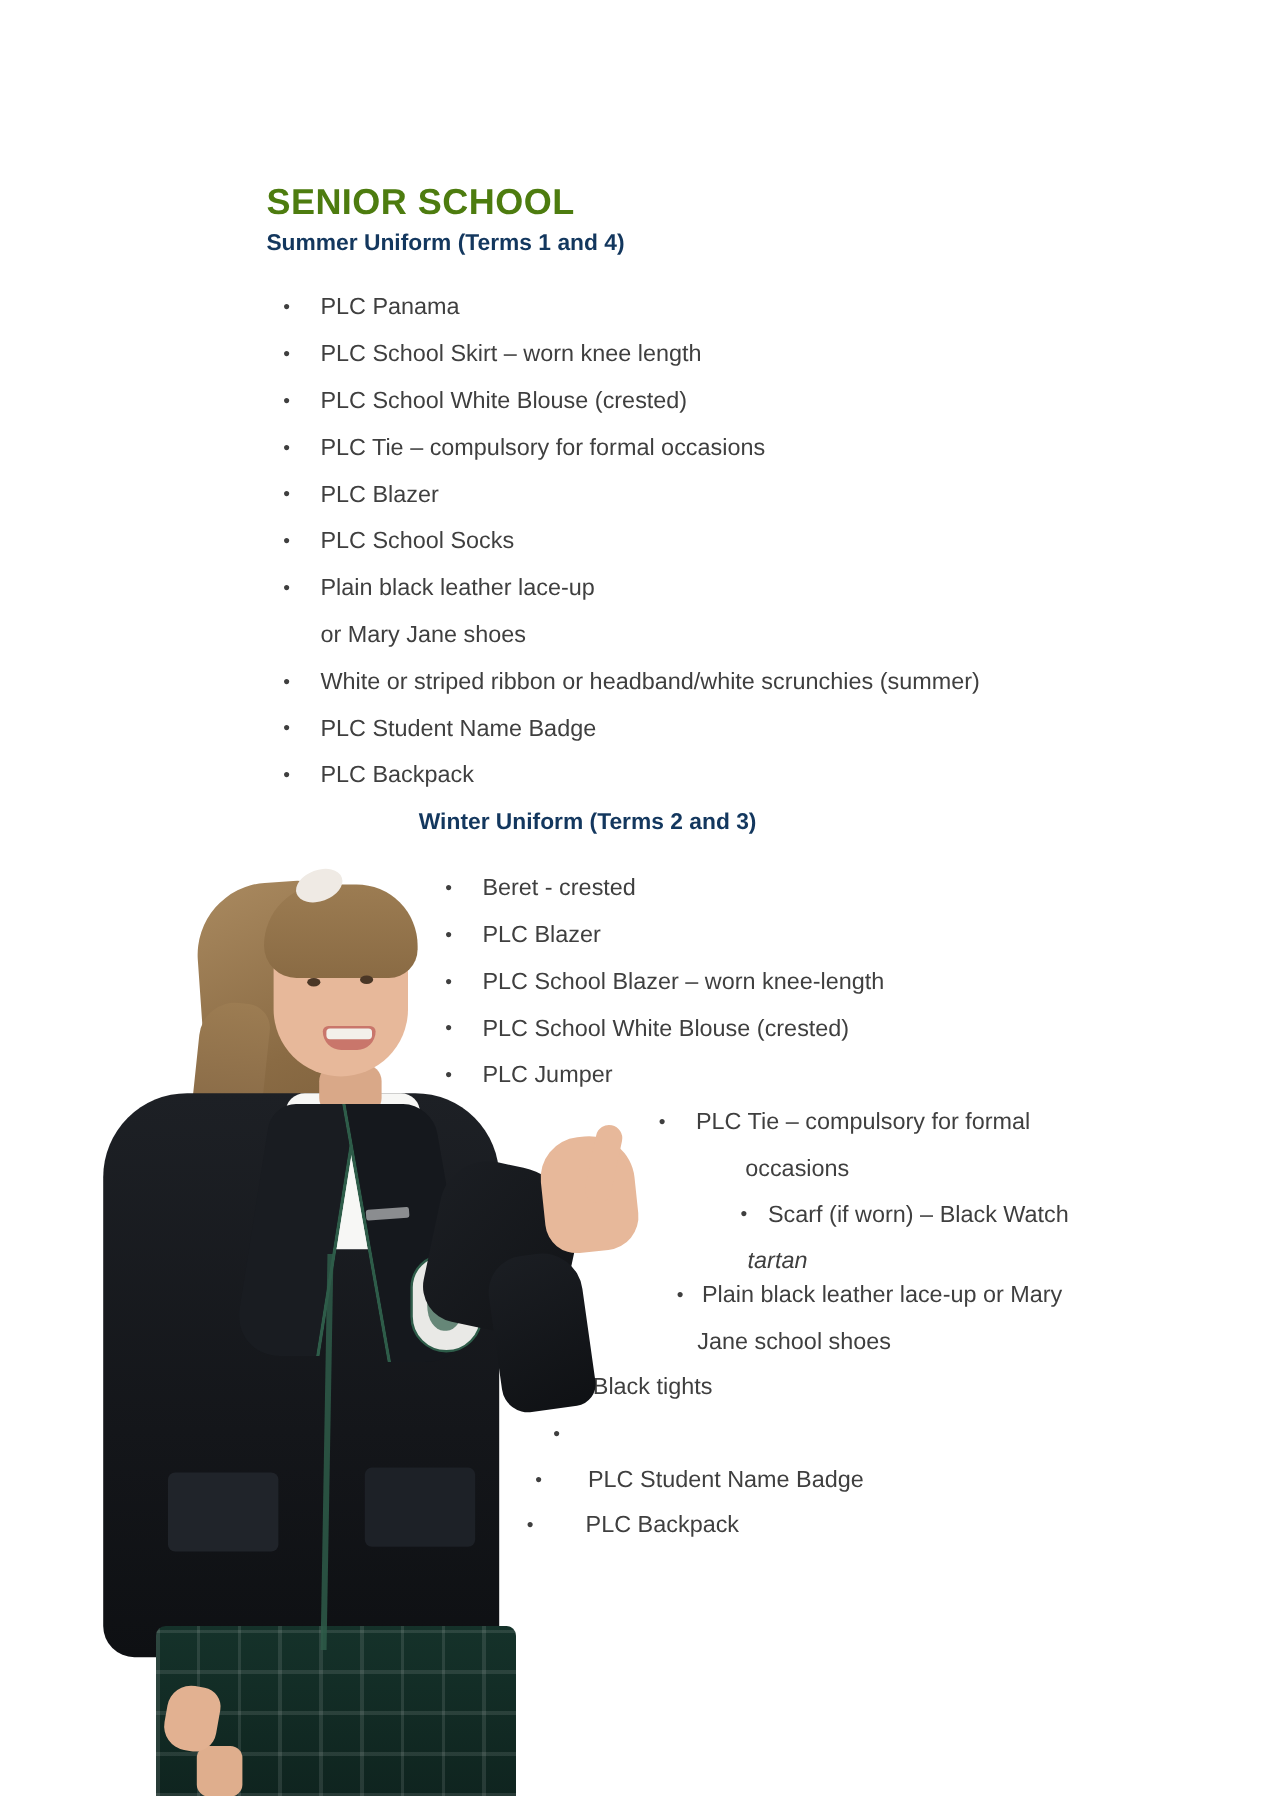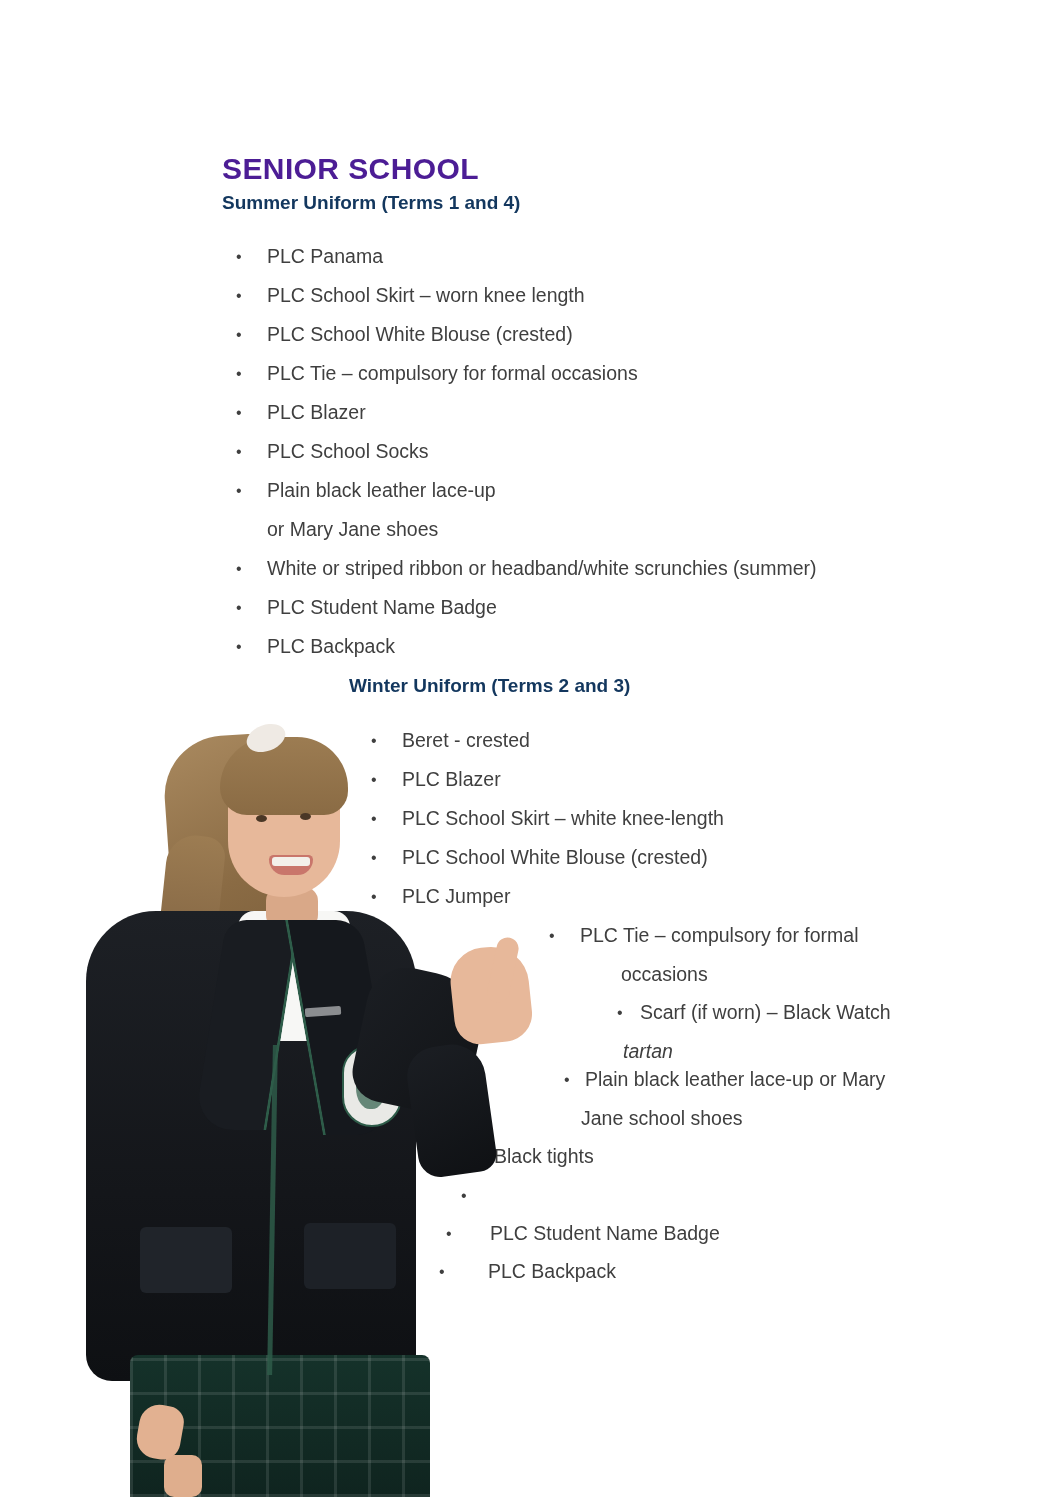--- a/index.html
+++ b/index.html
@@ -21,21 +21,21 @@
   }
 
   
   .title-senior {
     position: absolute;
     left: 222px;
     top: 132px;
     font-size: 30px;
     font-weight: bold;
     letter-spacing: 0.4px;
-    color: #4c1d95;
+    color: #4d7c0f;
   }
   .subtitle-summer {
     position: absolute;
     left: 222px;
     top: 192px;
     font-size: 19px;
     color: #13375e;
   }
   .subtitle-summer .strong {
     font-weight: bold;
@@ -504,21 +504,21 @@
     <li><span class="bullet">•</span><span>White or striped ribbon or headband/white scrunchies (summer)</span></li>
     <li><span class="bullet">•</span><span>PLC Student Name Badge</span></li>
     <li><span class="bullet">•</span><span>PLC Backpack</span></li>
   </ul>
 
   <div class="subtitle-winter">Winter Uniform (Terms 2 and 3)</div>
 
   <ul class="plain winter-block-a">
     <li><span class="bullet">•</span><span>Beret - crested</span></li>
     <li><span class="bullet">•</span><span>PLC Blazer</span></li>
-    <li><span class="bullet">•</span><span>PLC School Skirt – white knee-length</span></li>
+    <li><span class="bullet">•</span><span>PLC School Blazer – worn knee-length</span></li>
     <li><span class="bullet">•</span><span>PLC School White Blouse (crested)</span></li>
     <li><span class="bullet">•</span><span>PLC Jumper</span></li>
   </ul>
 
   <ul class="plain winter-block-b">
     <li>
       <span class="bullet">•</span><span>PLC Tie – compulsory for formal</span>
       <span class="cont">occasions</span>
     </li>
   </ul>

